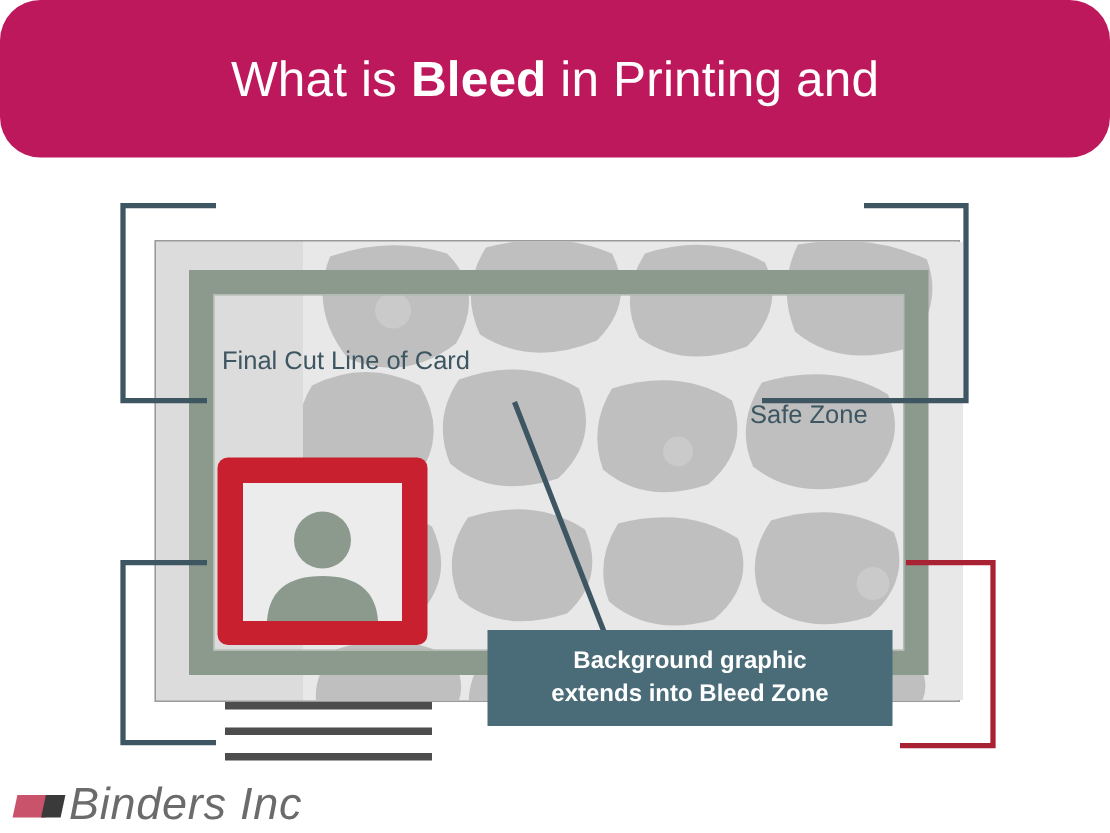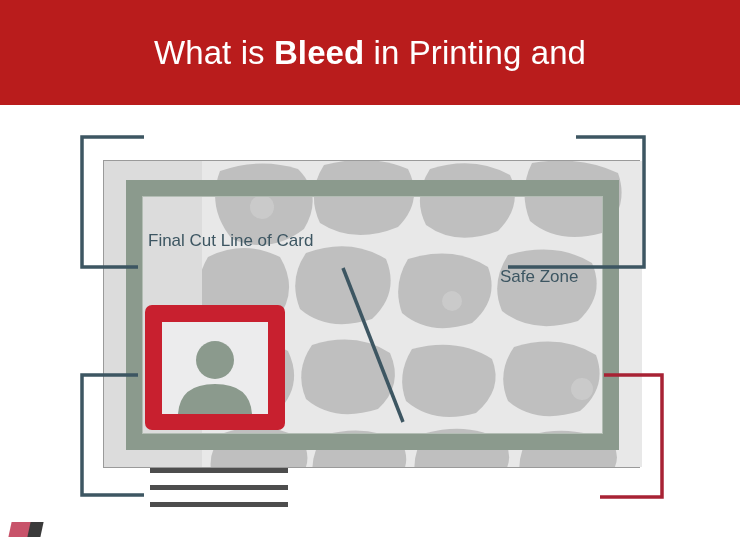--- a/index.html
+++ b/index.html
@@ -6,22 +6,22 @@
   body {
     width:740px; height:555px;
     background:#ffffff;
     font-family:"Liberation Sans", sans-serif;
     position:relative; overflow:hidden;
   }
 
   
   #header {
     position:absolute; left:0; top:0; width:740px; height:105px;
-    background:#b91c1c;
-    display:flex; align-items:center; justify-content:center;
+    background:#be185d;
+    display:flex; align-items:center; justify-content:center;border-radius:27px;
   }
   #header-title {
     color:#ffffff; font-size:33px; line-height:40px;
     text-align:center; font-weight:400; letter-spacing:.1px;
   }
   #header-title .em { font-weight:700; }
 
   
   #stage { position:absolute; left:0; top:105px; width:740px; height:450px; }
 
@@ -156,20 +156,24 @@
   </div>
 
   <div class="text-line" id="text-line-1"></div>
   <div class="text-line" id="text-line-2"></div>
   <div class="text-line" id="text-line-3"></div>
 
   <svg id="callout-leader" viewBox="0 0 70 160" xmlns="http://www.w3.org/2000/svg">
     <line x1="3" y1="3" x2="63" y2="157" stroke="#3d5662" stroke-width="3.5"></line>
   </svg>
 
+  <div id="callout-box">
+    <span>Background graphic</span>
+    <span>extends into Bleed Zone</span>
+  </div>
 
   <div class="bracket" style="left:78px; top:28px; width:70px; height:140px;">
     <svg viewBox="0 0 70 140" width="70" height="140" xmlns="http://www.w3.org/2000/svg">
       <polyline points="66,4 4,4 4,134 60,134" fill="none" stroke="#3d5662" stroke-width="3.5"></polyline>
     </svg>
   </div>
 
   <div class="bracket" style="left:398px; top:28px; width:250px; height:140px;">
     <svg viewBox="0 0 250 140" width="250" height="140" xmlns="http://www.w3.org/2000/svg">
       <polyline points="178,4 246,4 246,134 110,134" fill="none" stroke="#3d5662" stroke-width="3.5"></polyline>
@@ -191,13 +195,14 @@
   <div class="label" id="label-cutline">Final Cut Line of Card</div>
   <div class="label" id="label-safezone">Safe Zone</div>
 
 </div>
 
 <div id="logo">
   <div id="logo-mark">
     <div class="mk-red"></div>
     <div class="mk-dark"></div>
   </div>
+  <div id="logo-text">Binders Inc</div>
 </div>
 
 </body></html>

